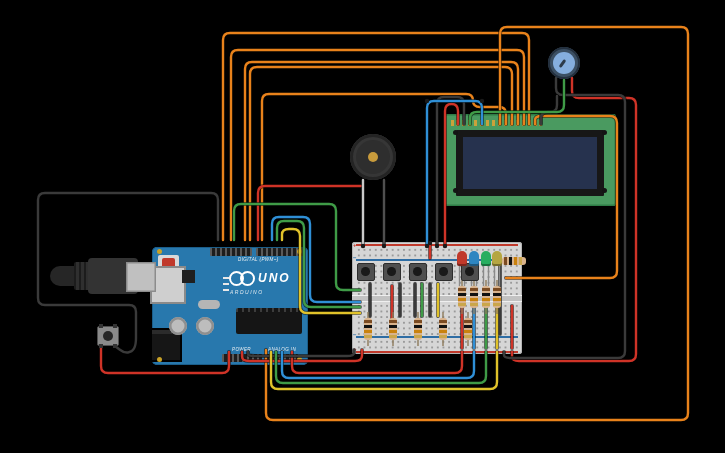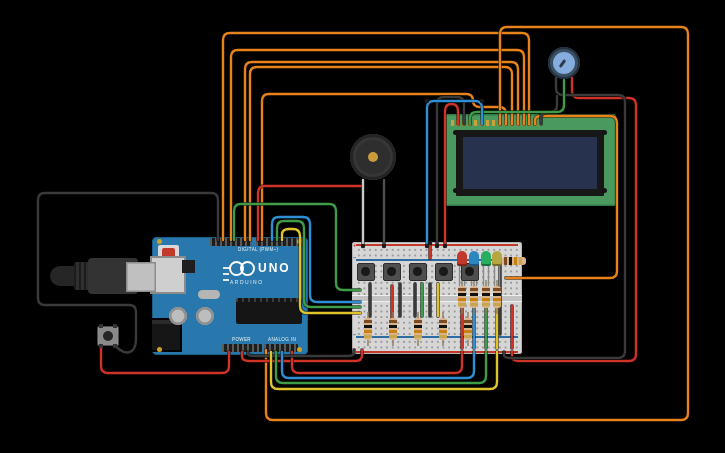--- a/index.html
+++ b/index.html
@@ -1,21 +1,21 @@
 <!DOCTYPE html>
 <html><head>
 <meta charset="utf-8">
 <style>
   html,body{margin:0;padding:0;background:#000;}
   .stage{position:relative;width:725px;height:453px;background:var(--bg,#000);overflow:hidden;
          font-family:"Liberation Sans", sans-serif;}
   .abs{position:absolute;}
   
-  .arduino{left:152px;top:237px;width:156px;height:118px;background:var(--arduino-blue,#2878ad);
-           border-radius:5px;box-shadow:inset 0 0 0 1px #1b5e8a;}
+  .arduino{left:152px;top:247px;width:156px;height:118px;background:var(--arduino-blue,#2878ad);
+           border-radius:5px;box-shadow:inset 0 0 0 1px #1b5e8a;font-style:italic;}
   .pinstrip{position:absolute;height:8px;background:#1d1d1d;
             background-image:repeating-linear-gradient(90deg,#5a5a5a 0 2px,#1d1d1d 2px 5px);border-radius:1px;}
   .ar-label{position:absolute;color:#e8eef2;font-size:5px;letter-spacing:.4px;white-space:nowrap;}
   .uno-text{position:absolute;color:#fff;font-size:12px;font-weight:bold;letter-spacing:2px;}
   .brand-text{position:absolute;color:#dfe9ef;font-size:5px;letter-spacing:1.5px;}
   .logo-c{position:absolute;width:11px;height:11px;border:2.4px solid #fff;border-radius:50%;}
   .reset-frame{position:absolute;left:6px;top:8px;width:21px;height:16px;background:#d9d9d9;border-radius:2px;}
   .reset-btn{position:absolute;left:4px;top:3px;width:13px;height:10px;background:#c0392b;border-radius:2px;}
   .usb-port{position:absolute;left:-2px;top:19px;width:36px;height:38px;background:#cfcfcf;
             box-shadow:inset 0 0 0 2px #8a8a8a;}

